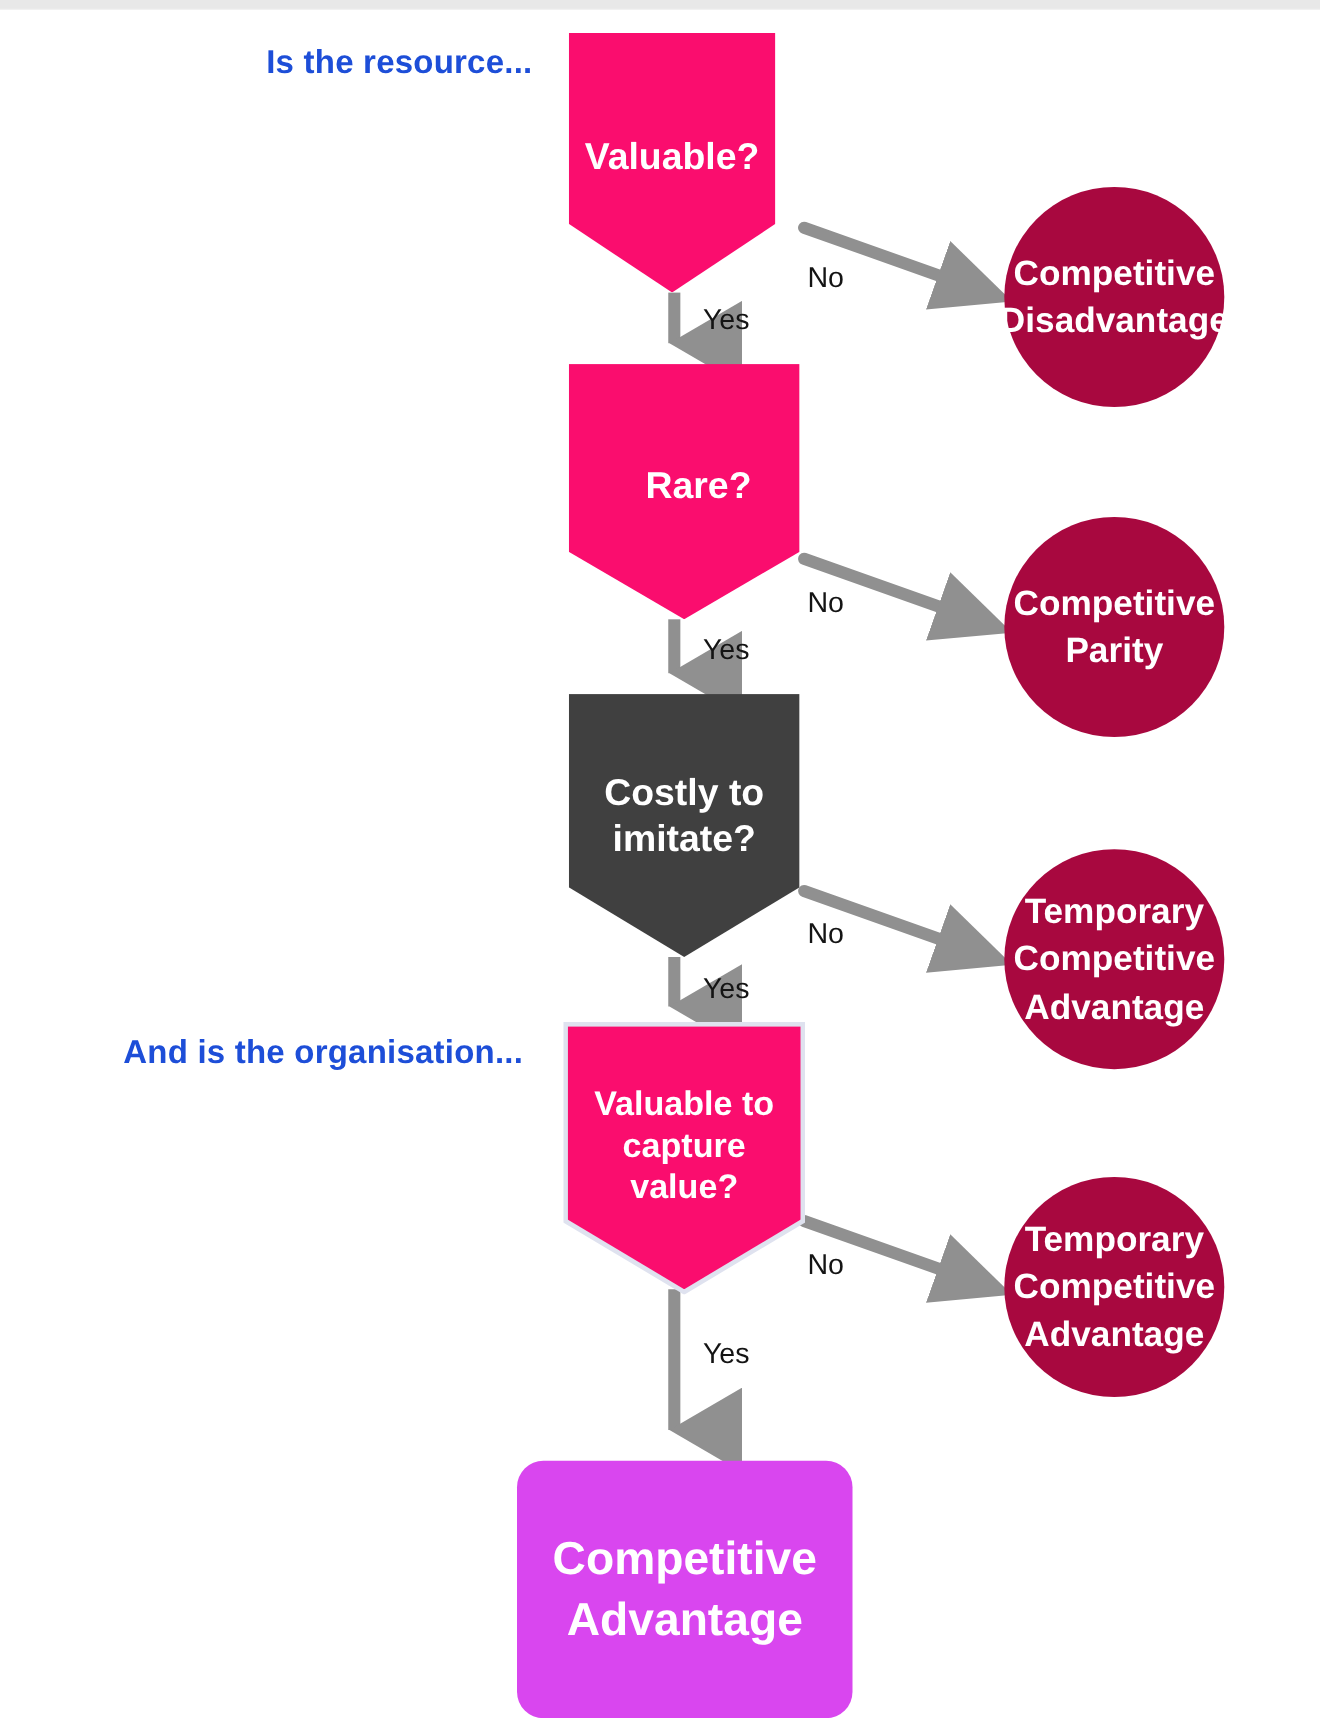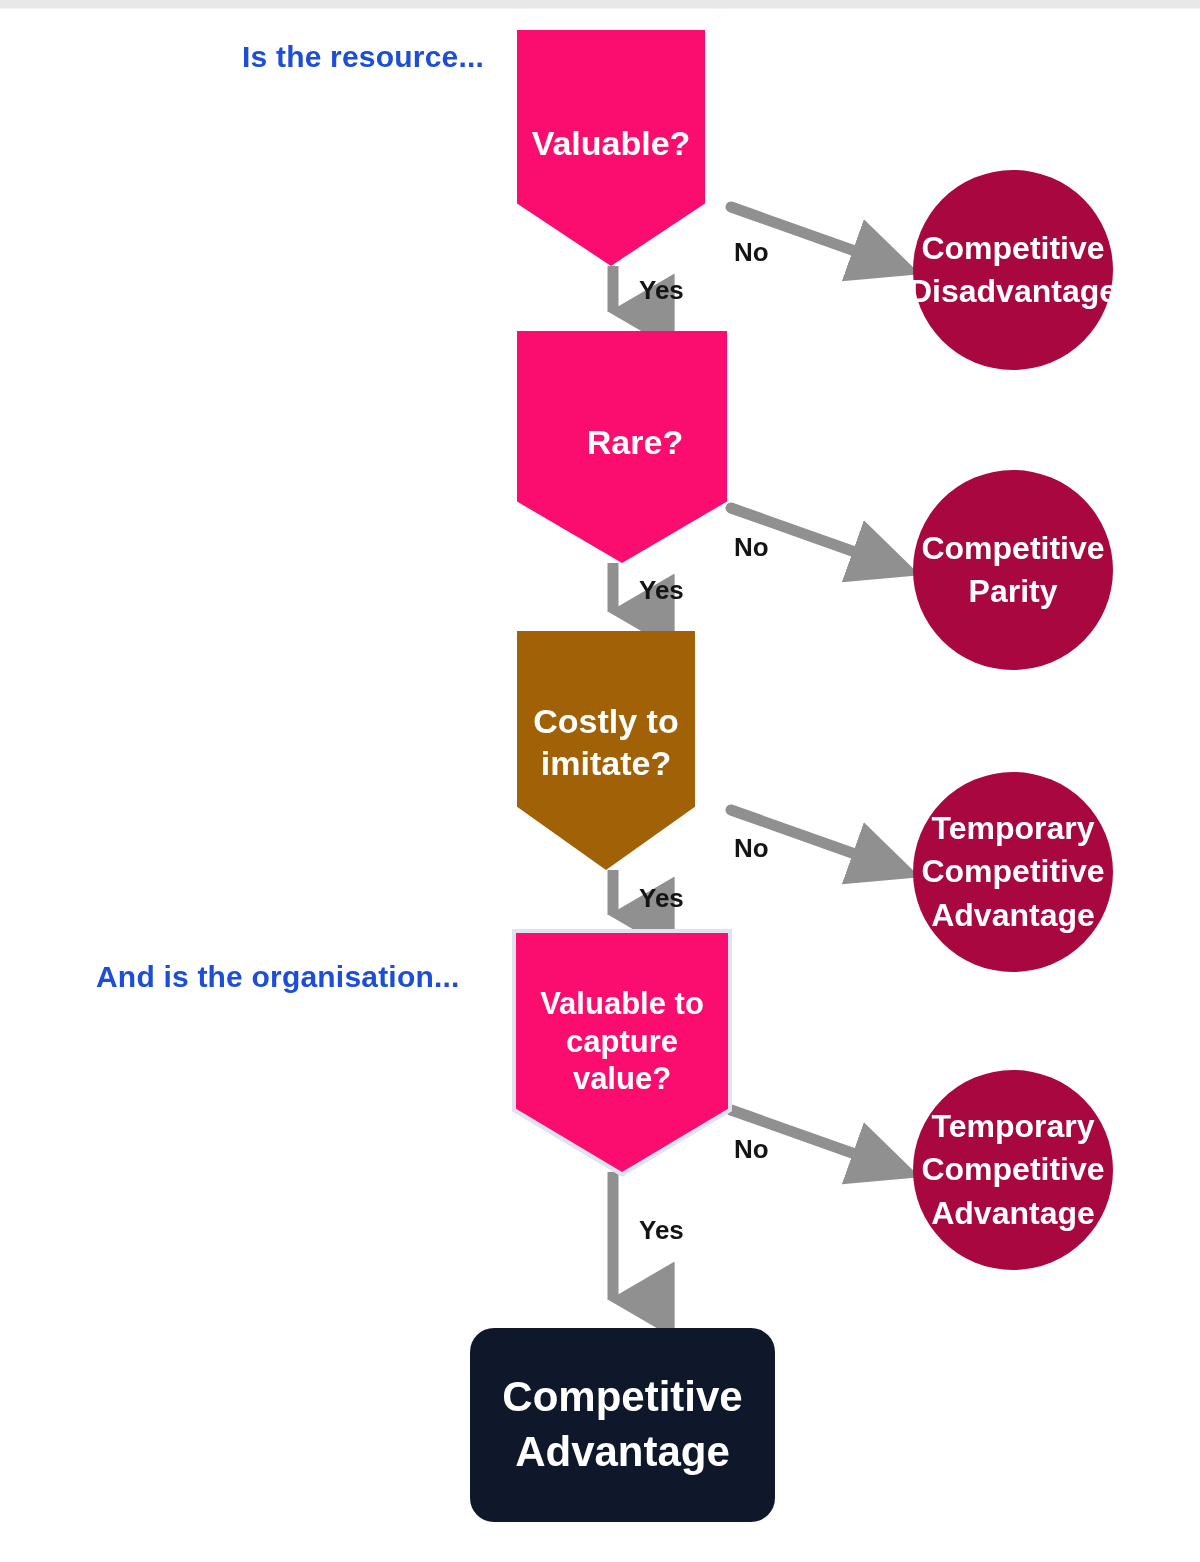--- a/index.html
+++ b/index.html
@@ -32,21 +32,21 @@
   .caption {
     position: absolute;
     color: #1d4ed8;
     font-size: 30px;
     font-weight: 600;
     letter-spacing: 0.2px;
     white-space: nowrap;
     font-family: "Liberation Sans", sans-serif;
   }
   #caption-resource { left: 242px; top: 40px; }
-  #caption-organisation { left: 96px; top: 940px; margin-top: 20px; }
+  #caption-organisation { left: 112px; top: 940px; }
 
   
   .pentagon {
     position: absolute;
     display: flex;
     align-items: center;
     justify-content: center;
     color: #ffffff;
     font-weight: 700;
     text-align: center;
@@ -96,21 +96,21 @@
     line-height: 1.3;
     box-sizing: border-box;
     padding: 0 20px;
   }
 
   
   .edge-label {
     position: absolute;
     color: #141414;
     font-size: 26px;
-    font-weight: 700;
+    font-weight: 400;
     white-space: nowrap;
   }
 
   
   #arrow-layer {
     position: absolute;
     left: 0;
     top: 0;
     width: 1200px;
     height: 1562px;
@@ -166,21 +166,21 @@
   <div class="caption" id="caption-organisation">And is the organisation...</div>
 
   <div class="pentagon" style="left:517px; top:30px; width:188px; height:236px; background:#FA0D6E; font-size:34px;">
     <span class="ptext">Valuable?</span>
   </div>
 
   <div class="pentagon" style="left:517px; top:331px; width:210px; height:232px; background:#FA0D6E; font-size:34px;padding-left:26px;">
     <span class="ptext">Rare?</span>
   </div>
 
-  <div class="pentagon" style="left:517px; top:631px; width:178px; height:239px; background:#a16207; font-size:34px;">
+  <div class="pentagon" style="left:517px; top:631px; width:210px; height:239px; background:#404040; font-size:34px;">
     <span class="ptext">Costly to imitate?</span>
   </div>
 
   <div class="pentagon-outline" style="left:512px; top:929px; width:220px; height:248px;"></div>
   <div class="pentagon" style="left:516px; top:933px; width:212px; height:239px; background:#FA0D6E; font-size:31px;">
     <span class="ptext">Valuable to capture value?</span>
   </div>
 
   <div class="circle" style="left:913px; top:170px; width:200px; height:200px; background:#A8083F;">
     <span>Competitive Disadvantage</span>
@@ -191,21 +191,21 @@
   </div>
 
   <div class="circle" style="left:913px; top:772px; width:200px; height:200px; background:#A8083F;">
     <span>Temporary Competitive Advantage</span>
   </div>
 
   <div class="circle" style="left:913px; top:1070px; width:200px; height:200px; background:#A8083F;">
     <span>Temporary Competitive Advantage</span>
   </div>
 
-  <div class="final-box" style="left:470px; top:1328px; width:305px; height:194px; background:#0f172a;">
+  <div class="final-box" style="left:470px; top:1328px; width:305px; height:234px; background:#d946ef;">
     <span>Competitive Advantage</span>
   </div>
 
   <div class="edge-label" style="left:734px; top:237px;">No</div>
   <div class="edge-label" style="left:639px; top:275px;">Yes</div>
 
   <div class="edge-label" style="left:734px; top:532px;">No</div>
   <div class="edge-label" style="left:639px; top:575px;">Yes</div>
 
   <div class="edge-label" style="left:734px; top:833px;">No</div>

